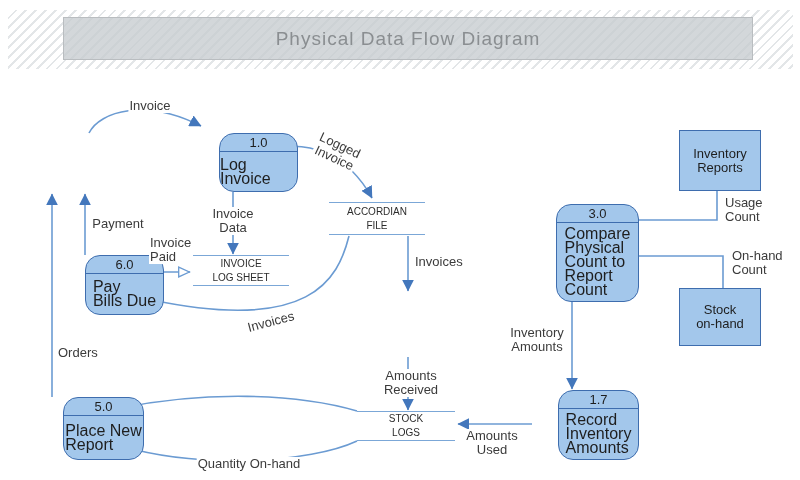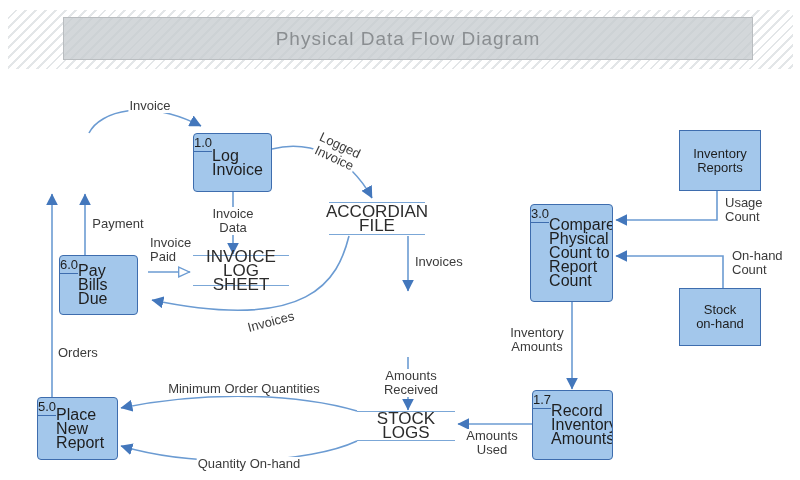--- a/index.html
+++ b/index.html
@@ -19,35 +19,35 @@
     display:flex;align-items:center;justify-content:center;
   }
   .title-text{font-size:19px;letter-spacing:1px;color:#8a8e91;}
   
   .entity{
     position:absolute;background:#a3c7eb;border:1.6px solid #3e6dae;box-sizing:border-box;
     display:flex;align-items:center;justify-content:center;text-align:center;
     font-size:13px;line-height:14px;white-space:pre-line;
   }
   .process{
-    position:absolute;background:#a3c7eb;border:1.6px solid #3e6dae;border-radius:4px;
-    box-sizing:border-box;display:flex;flex-direction:row;overflow:hidden;
+    position:absolute;background:#a3c7eb;border:1.6px solid #3e6dae;border-radius:15px;
+    box-sizing:border-box;display:flex;flex-direction:column;overflow:hidden;margin-left:26px;
   }
   .phead{
     height:17px;line-height:17px;text-align:center;font-size:13px;
     border-bottom:1.6px solid #3e6dae;flex:0 0 auto;
   }
   .pbody{
     flex:1 1 auto;display:flex;align-items:center;justify-content:center;text-align:left;
     font-size:16px;line-height:14px;white-space:pre-line;
   }
   .datastore{
     position:absolute;border-top:1.6px solid #7ba7d7;border-bottom:1.6px solid #7ba7d7;
     box-sizing:border-box;display:flex;align-items:center;justify-content:center;
-    text-align:center;font-size:17px;line-height:14px;color:#2c2c2c;white-space:pre-line;
+    text-align:center;font-size:10px;line-height:14px;color:#2c2c2c;white-space:pre-line;
   }
   
   .lbl{
     position:absolute;font-size:13px;line-height:14px;color:#3b3b3b;
     white-space:pre-line;background:#fff;padding:0 1px;
   }
   .lbl.c{transform:translate(-50%,-50%);text-align:center;}
   .lbl.rot25{transform:translate(-50%,-50%) rotate(25deg);text-align:center;}
   .lbl.rotm15{transform:translate(-50%,-50%) rotate(-15deg);text-align:center;}
   svg.flows{position:absolute;left:0;top:0;}
@@ -154,17 +154,16 @@
   <div class="lbl" style="left:724px;top:196px">Usage
 Count</div>
   <div class="lbl" style="left:731px;top:249px">On-hand
 Count</div>
   <div class="lbl c" style="left:537px;top:340px">Inventory
 Amounts</div>
   <div class="lbl c" style="left:411px;top:383px">Amounts
 Received</div>
   <div class="lbl c" style="left:492px;top:443px">Amounts
 Used</div>
-  <div class="lbl c" style="left:244px;top:389px">Minimum Order Quantities</div>
   <div class="lbl c" style="left:249px;top:464px">Quantity On-hand</div>
   <div class="lbl" style="left:57px;top:346px">Orders</div>
 
 </div>
 
 </body></html>

